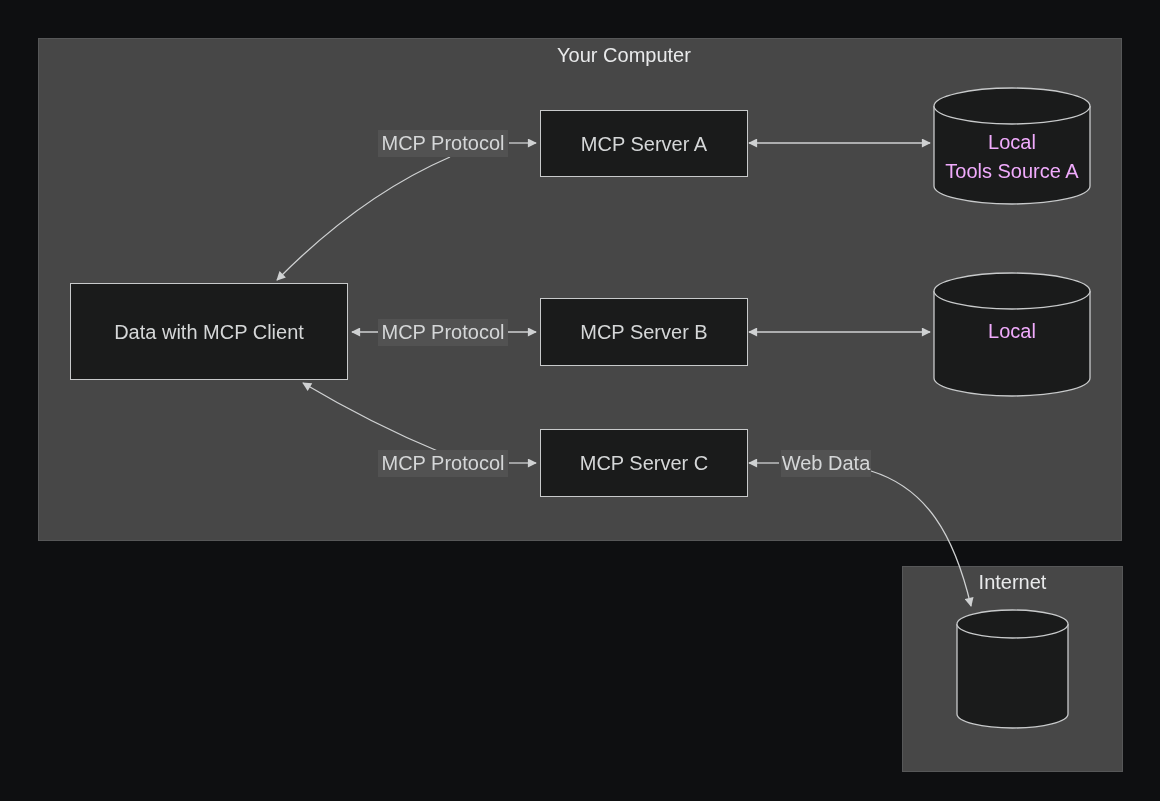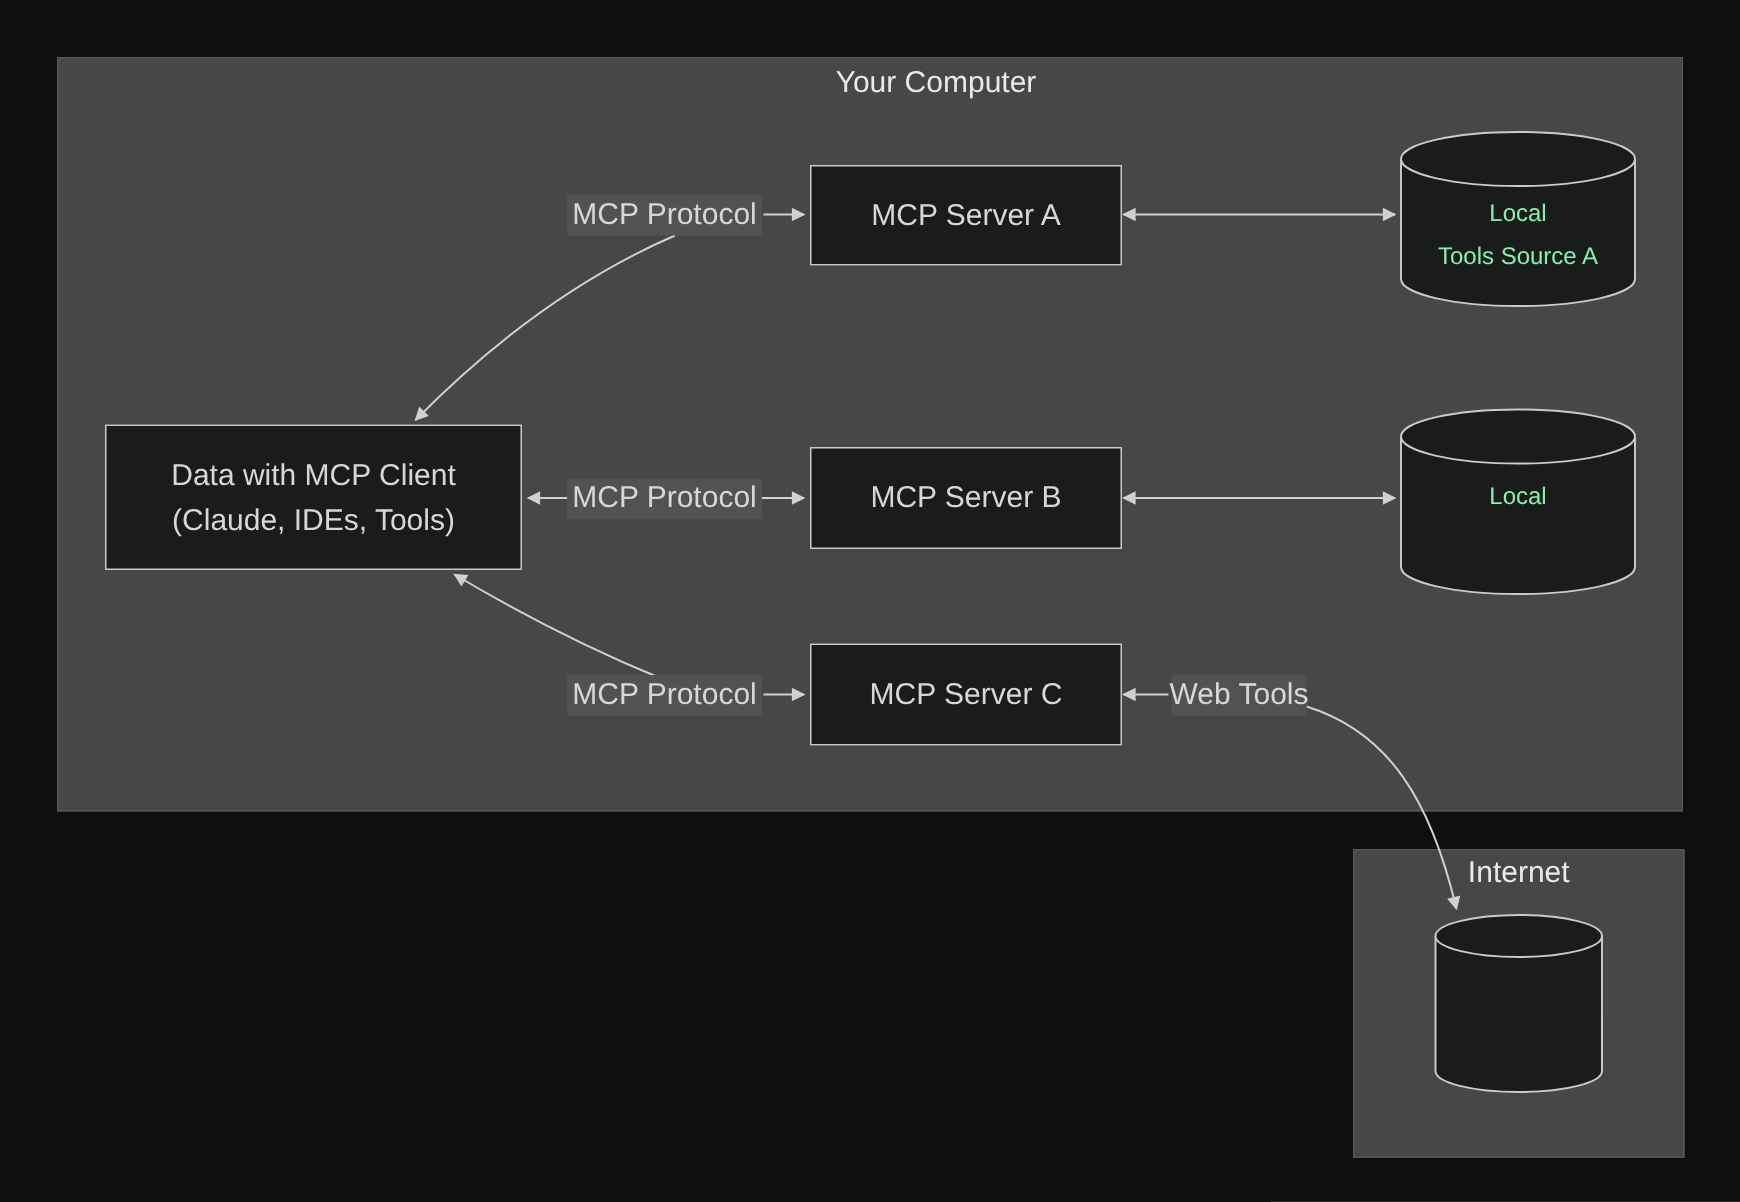--- a/index.html
+++ b/index.html
@@ -69,22 +69,22 @@
     white-space: nowrap;
   }
   #label-protocol-a { left: 378px; top: 130px; width: 130px; height: 27px; }
   #label-protocol-b { left: 378px; top: 319px; width: 130px; height: 27px; }
   #label-protocol-c { left: 378px; top: 450px; width: 130px; height: 27px; }
   #label-web-apis   { left: 781px; top: 450px; width: 90px;  height: 27px; }
 
   .cyl-label {
     position: absolute;
     text-align: center;
-    color: #86efac;
-    font-size: 16px;
+    color: #f0abfc;
+    font-size: 20px;
     line-height: 29px;
     z-index: 3;
   }
   #data-a-label  { left: 934px; top: 128px; width: 156px; }
   #data-b-label  { left: 934px; top: 317px; width: 156px; }
   #remote-c-label{ left: 945px; top: 653px; width: 135px; }
 </style>
 </head>
 <body>
 
@@ -126,21 +126,20 @@
       <ellipse class="cyl" cx="1012" cy="291" rx="78" ry="18"></ellipse>
     </g>
     <g>
       <path class="cyl" d="M957,624 L957,714 A55.5,14 0 0 0 1068,714 L1068,624"></path>
       <ellipse class="cyl" cx="1012.5" cy="624" rx="55.5" ry="14"></ellipse>
     </g>
   </svg>
 
   <div class="node" id="host-node">
     <div>Data with MCP Client</div>
-    <div>(Claude, IDEs, Tools)</div>
   </div>
 
   <div class="node" id="server-b">
     <div>MCP Server B</div>
   </div>
 
   <div class="node" id="server-a">
     <div>MCP Server A</div>
   </div>
 
@@ -152,15 +151,15 @@
     <div>Local</div>
     <div>Tools Source A</div>
   </div>
   <div class="cyl-label" id="data-b-label">
     <div>Local</div>
   </div>
 
   <div class="edge-label" id="label-protocol-a">MCP Protocol</div>
   <div class="edge-label" id="label-protocol-b">MCP Protocol</div>
   <div class="edge-label" id="label-protocol-c">MCP Protocol</div>
-  <div class="edge-label" id="label-web-apis">Web Tools</div>
+  <div class="edge-label" id="label-web-apis">Web Data</div>
 
 </div>
 
 </body></html>

